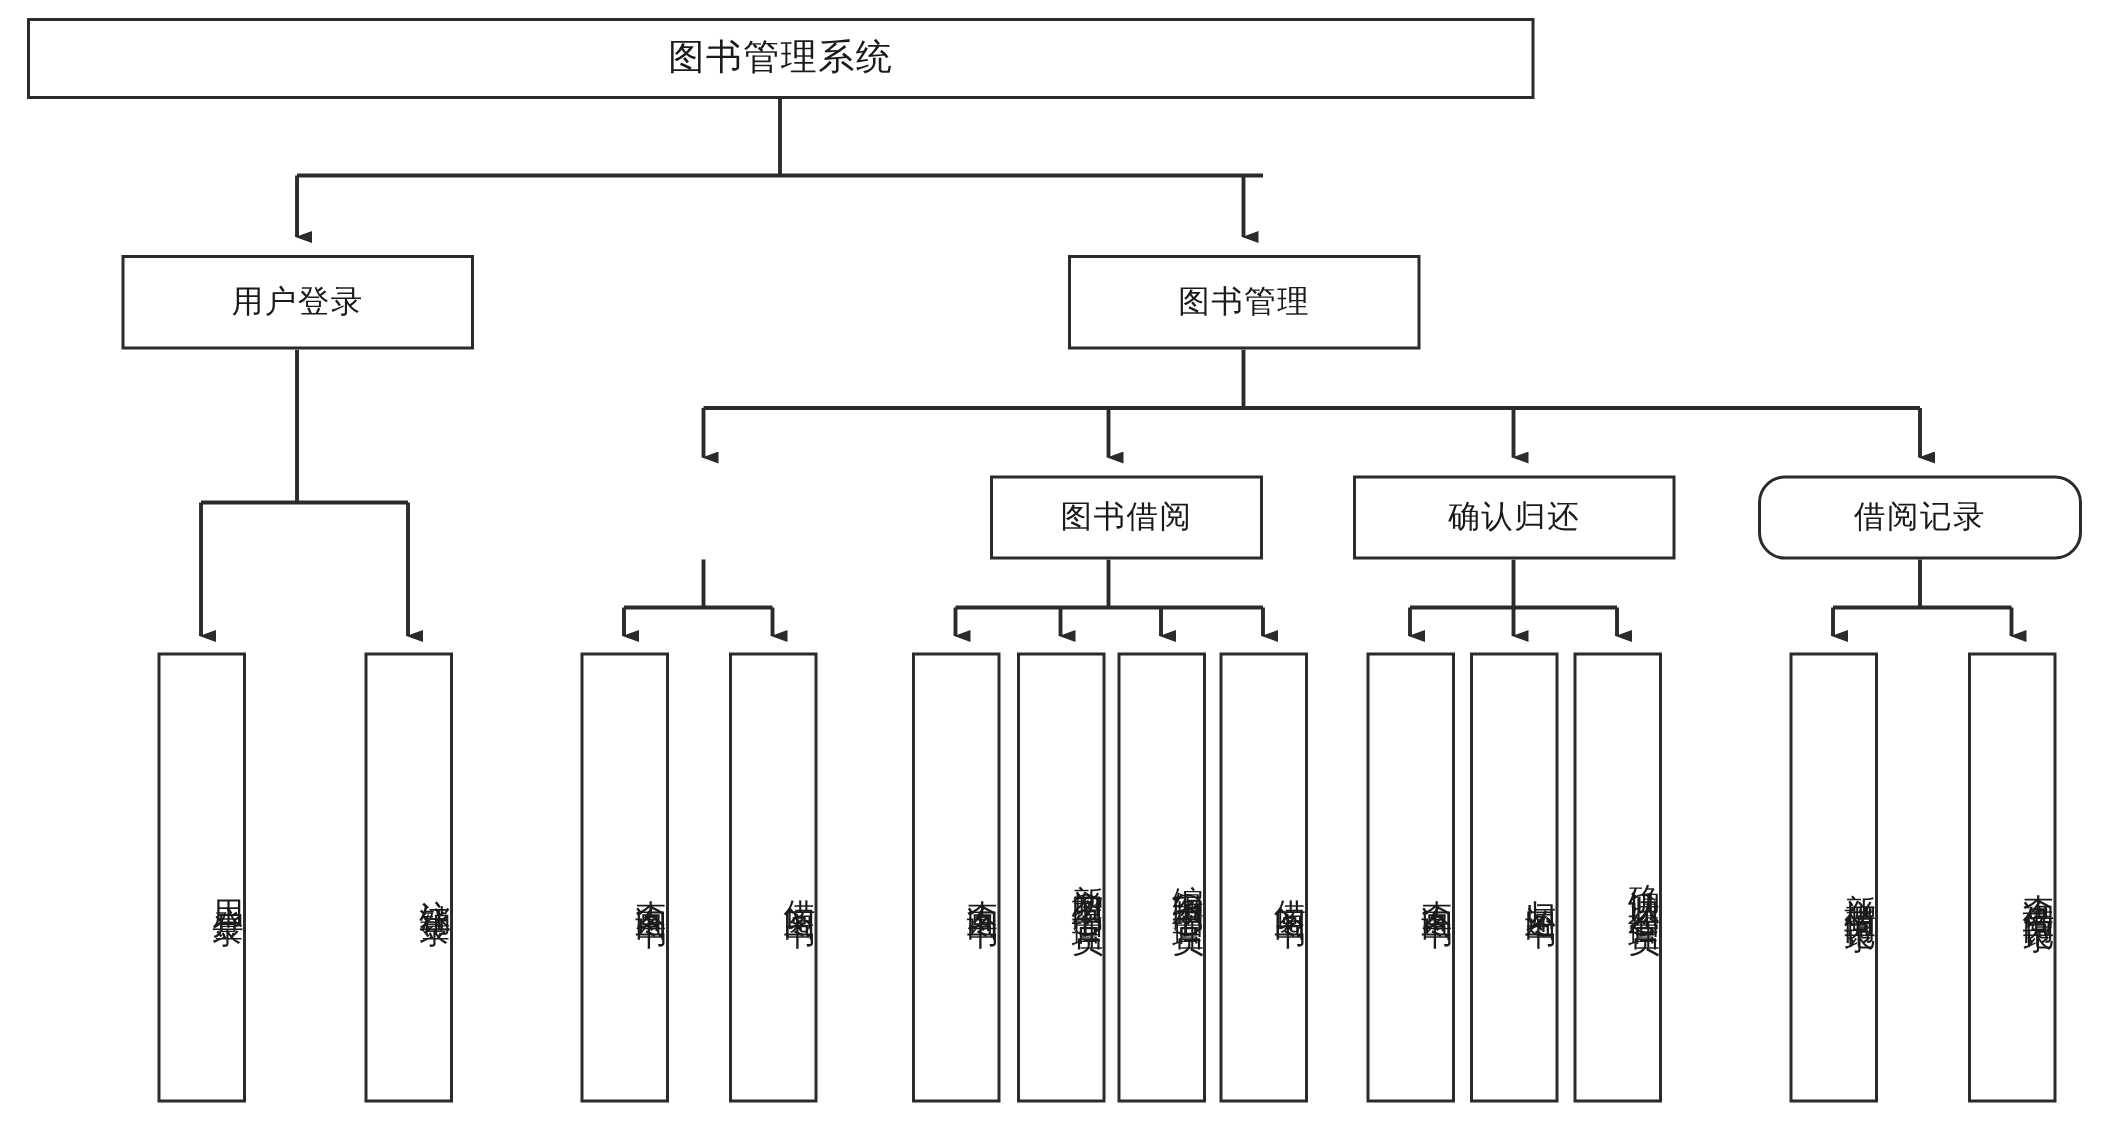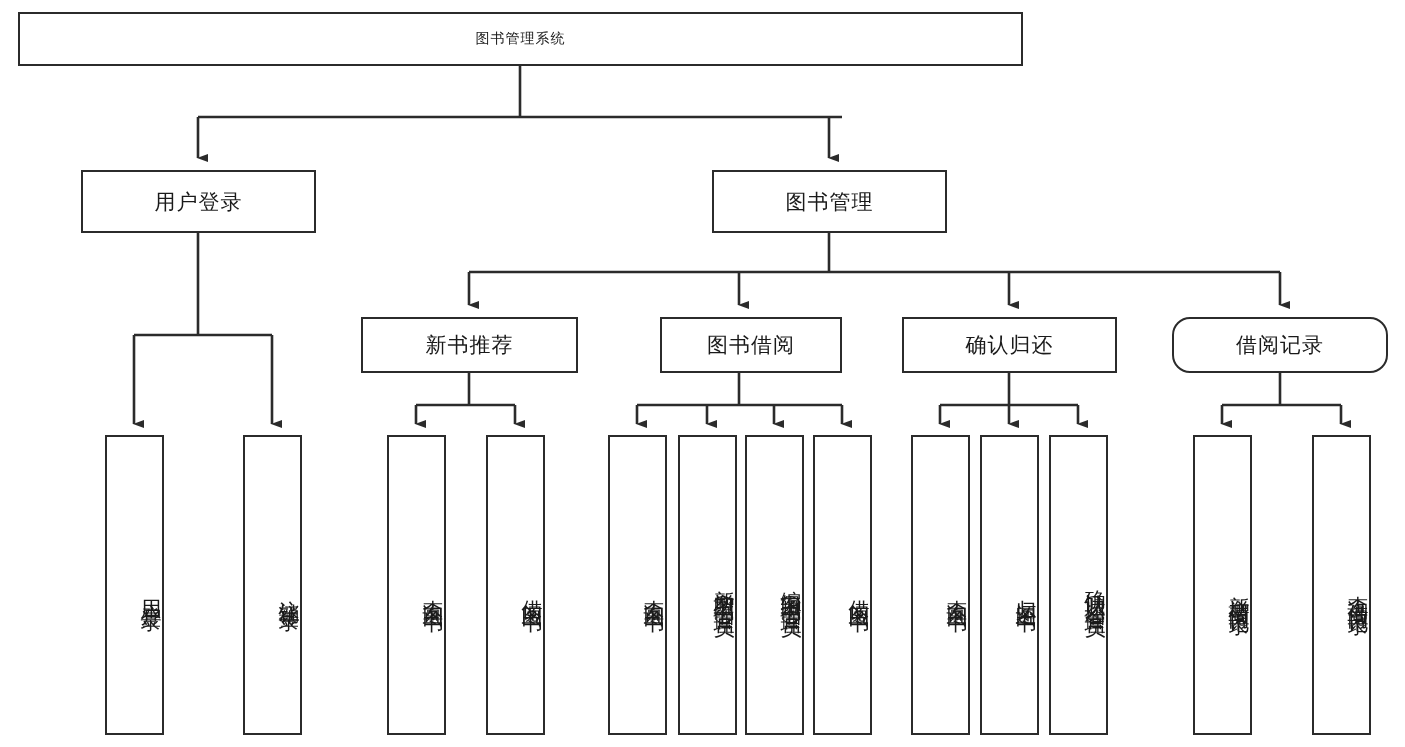--- a/index.html
+++ b/index.html
@@ -33,21 +33,21 @@
     justify-content: center;
     color: #1a1a1a;
     text-align: center;
   }
   .node.horiz {
     font-size: 21px;
     letter-spacing: 1px;
     line-height: 1.1;
   }
   .node.root {
-    font-size: 14px;
+    font-size: 24px;
   }
   .node.vert {
     writing-mode: vertical-rl;
     text-orientation: upright;
     font-size: 21px;
     letter-spacing: 4px;
     padding-top: 12px;
     align-items: flex-start;
     justify-content: center;
     line-height: 1.05;
@@ -121,21 +121,20 @@
       <path d="M1222,405 L1222,424" marker-end="url(#arrow)"></path>
       <path d="M1341,405 L1341,424" marker-end="url(#arrow)"></path>
     </g>
   </svg>
 
   <div class="node horiz root" style="left:18px; top:12px; width:1005px; height:54px;">图书管理系统</div>
 
   <div class="node horiz" style="left:81px; top:170px; width:235px; height:63px;">用户登录</div>
   <div class="node horiz" style="left:712px; top:170px; width:235px; height:63px;text-align:center;">图书管理</div>
 
-  <div class="node horiz" style="left:361px; top:317px; width:217px; height:56px;">新书推荐</div>
   <div class="node horiz" style="left:660px; top:317px; width:182px; height:56px;">图书借阅</div>
   <div class="node horiz" style="left:902px; top:317px; width:215px; height:56px;">确认归还</div>
   <div class="node horiz" style="left:1172px; top:317px; width:216px; height:56px;border-radius:18px;">借阅记录</div>
 
   <div class="node vert" style="left:105px; top:435px; width:59px; height:300px;">
     <span class="vtext">用户登录</span>
   </div>
   <div class="node vert" style="left:243px; top:435px; width:59px; height:300px;">
     <span class="vtext">注销登录</span>
   </div>

